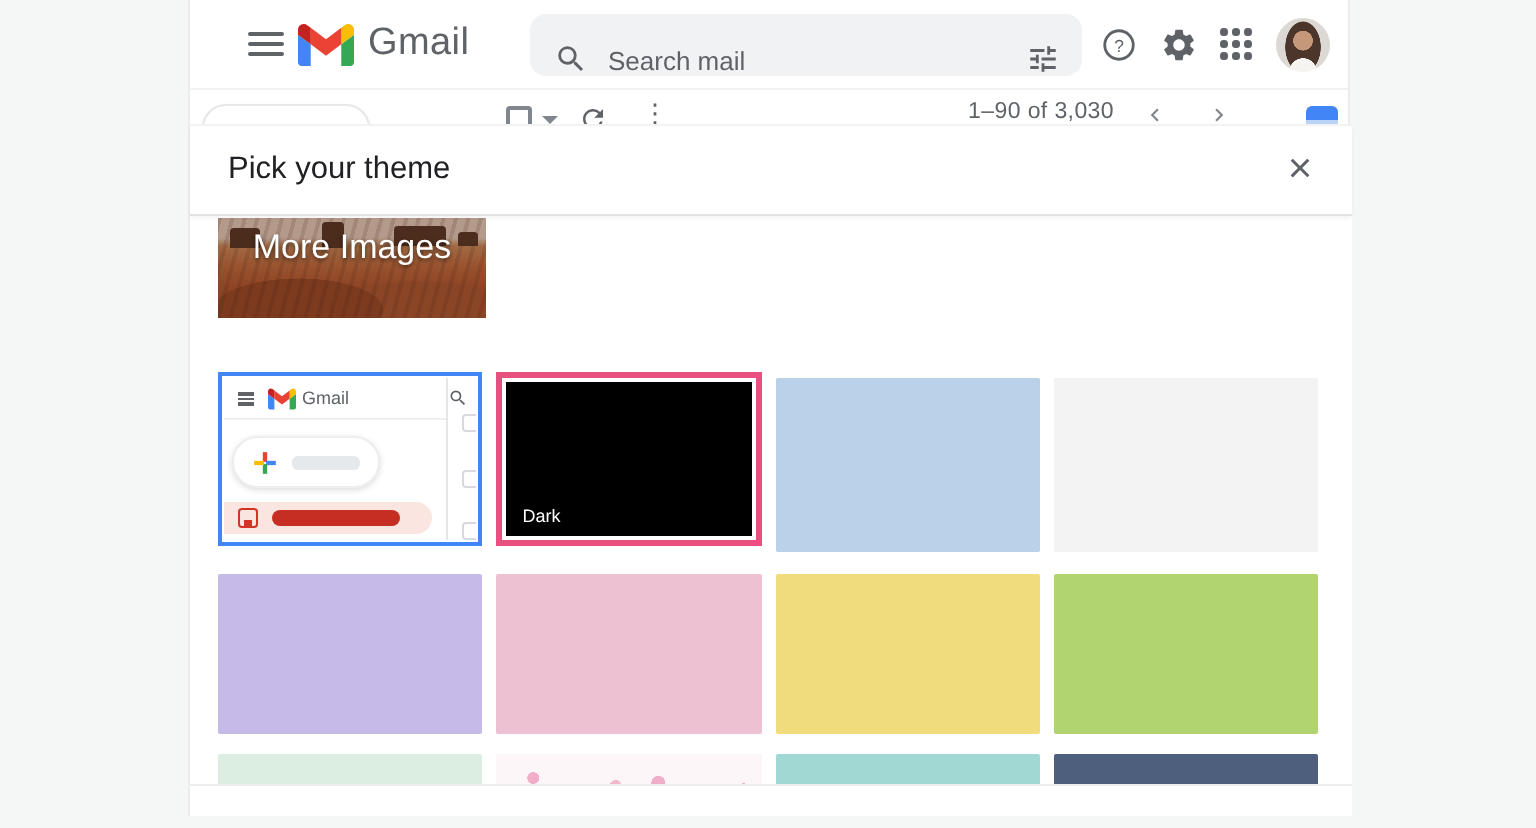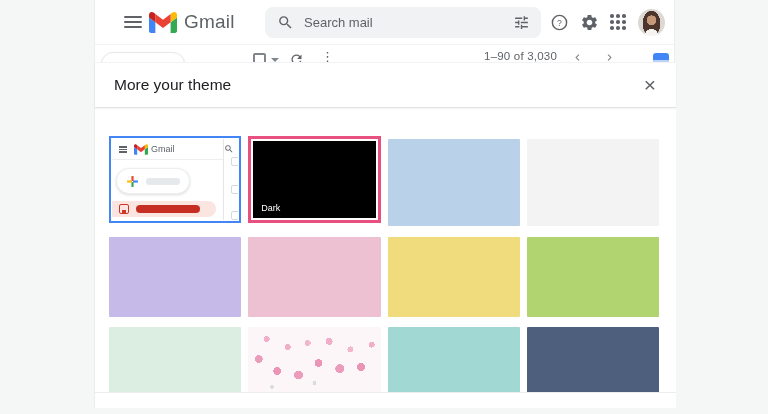--- a/index.html
+++ b/index.html
@@ -11,21 +11,21 @@
   .app { position:absolute; left:94px; top:0; width:581px; height:414px; background:#fff;
          border-left:1px solid #ececec; border-right:1px solid #ececec; }
 
   
   .hdr { position:relative; height:45px; background:#fff; border-bottom:1px solid #f1f2f2; }
   .hamburger { position:absolute; left:29px; top:16px; width:18px; height:12px; cursor:pointer; }
   .hamburger i { display:block; height:2px; background:#5f6368; margin-bottom:3px; border-radius:1px; }
   .brand-logo { position:absolute; left:54px; top:12px; width:28px; height:21px; }
   .brand-name { position:absolute; left:89px; top:11px; font-size:19px; color:#5f6368; letter-spacing:.2px; }
   .searchbar { position:absolute; left:170px; top:7px; width:276px; height:31px; background:#f0f2f3;
-               border-radius:8px; display:flex; align-items:center; }
+               border-radius:8px; display:flex; align-items:flex-end; }
   .searchbar .mag { margin-left:12px; width:17px; height:17px; flex:0 0 auto; }
   .search-text { margin-left:10px; font-size:13px; color:#5f6368; flex:1; }
   .tune { width:17px; height:17px; margin-right:11px; flex:0 0 auto; }
   .hdr-ico { position:absolute; top:13px; width:19px; height:19px; }
   .help-ico { left:455px; }
   .gear-ico { left:485px; }
   .apps-ico { left:515px; top:14px; width:16px; height:16px; display:grid;
               grid-template-columns:repeat(3,4px); grid-template-rows:repeat(3,4px); gap:2px; }
   .apps-ico i { width:3.5px; height:3.5px; border-radius:50%; background:#5f6368; }
   .avatar { position:absolute; left:543px; top:9px; width:27px; height:27px; border-radius:50%;
@@ -201,26 +201,33 @@
         <path d="M15.41 7.41 14 6l-6 6 6 6 1.41-1.41L10.83 12z"></path>
       </svg>
       <svg class="tb-chevr" viewBox="0 0 24 24" fill="#80868b">
         <path d="M8.59 16.59 10 18l6-6-6-6-1.41 1.41L13.17 12z"></path>
       </svg>
       <div class="tb-bluechip"></div>
     </div>
 
     <div class="dialog">
       <div class="dlg-hdr">
-        <span class="dlg-title">More your theme</span>
+        <span class="dlg-title">Pick your theme</span>
         <span class="dlg-close">×</span>
       </div>
 
       <div class="dlg-body">
 
+        <div class="photo-tile">
+          <div class="butte b1"></div>
+          <div class="butte b2"></div>
+          <div class="butte b3"></div>
+          <div class="butte b4"></div>
+          <div class="photo-label">More Images</div>
+        </div>
 
         <div class="grid">
 
           <div class="tile-light r1" style="border-color: rgb(66, 133, 244);">
             <div class="mini">
               <div class="mini-hdr"></div>
               <div class="mini-vdiv"></div>
               <div class="mini-burger">
                 <i></i>
                   <i></i>

